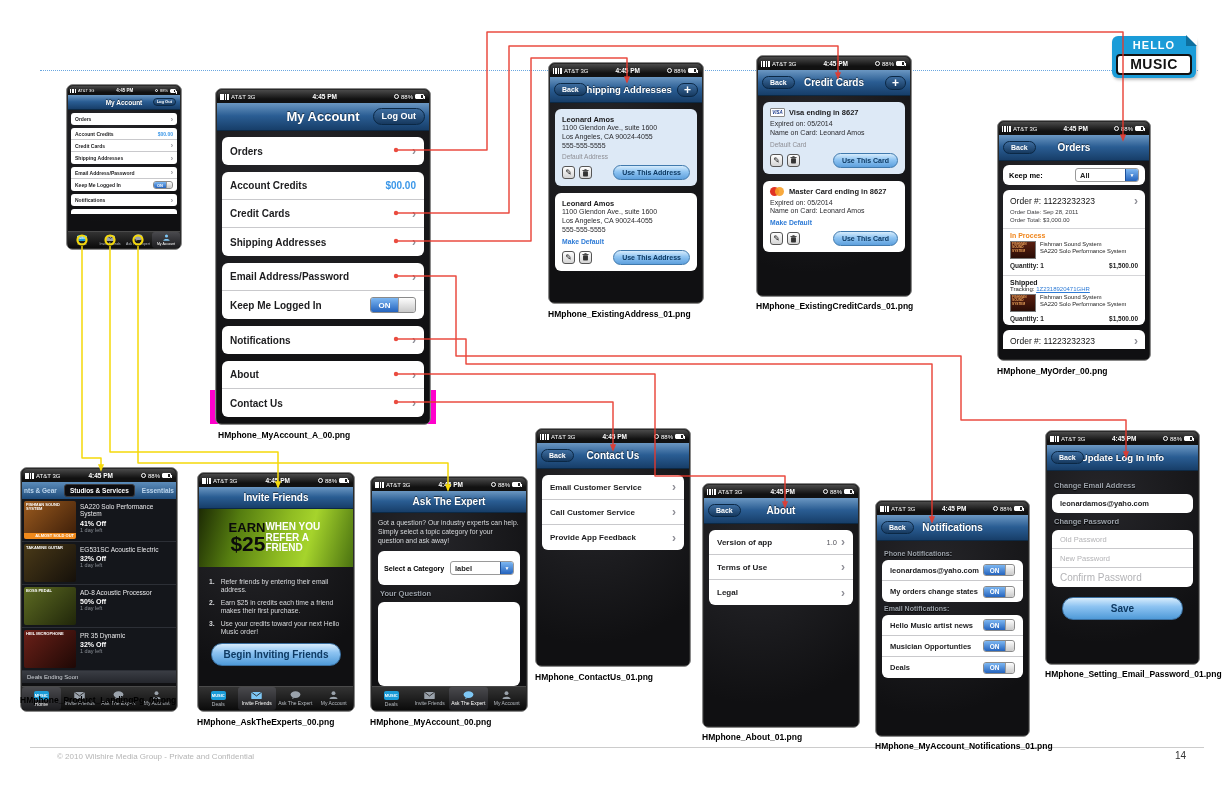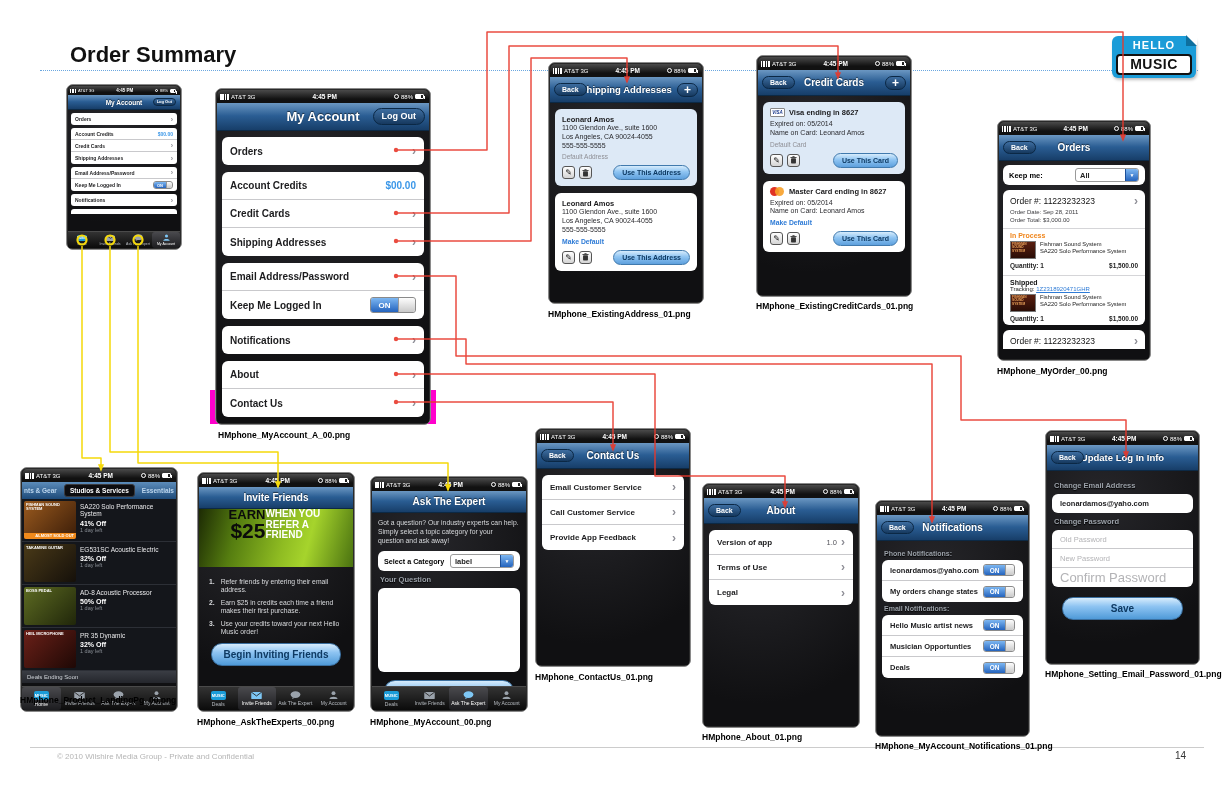--- a/index.html
+++ b/index.html
@@ -96,21 +96,21 @@
   .pl-thumb { flex:none; width:52px; height:38px; border-radius:2px; position:relative; overflow:hidden; display:flex; align-items:flex-start; padding:2px; }
   .pl-thumb span { font-size:4px; font-weight:bold; color:#fff; text-transform:uppercase; line-height:1.1; }
   .pl-badge { position:absolute; left:0; right:0; bottom:0; background:#f08a1c; color:#fff; font-size:3.8px; font-weight:bold; text-align:right; padding:1px 2px; }
   .pl-info { flex:1; padding-top:2px; }
   .pl-name { color:#e8e8ea; font-size:6.5px; line-height:1.15; }
   .pl-off { color:#fff; font-size:7px; font-weight:bold; margin-top:2px; }
   .pl-left { color:#8a8f96; font-size:5.5px; }
   .pl-deals { flex:none; height:12px; background:linear-gradient(#3a3d44,#24262c); color:#cfd3d8; font-size:6px; display:flex; align-items:center; padding:0 5px; }
 
   
-  .if-banner { flex:none; height:58px; background:linear-gradient(105deg,#1d2b04 0%,#557d10 25%,#8fbc22 55%,#a6d42c 70%,#4a7210 100%); display:flex; align-items:flex-start; justify-content:center; }
+  .if-banner { flex:none; height:58px; background:linear-gradient(105deg,#1d2b04 0%,#557d10 25%,#8fbc22 55%,#a6d42c 70%,#4a7210 100%); display:flex; align-items:center; justify-content:center; }
   .if-earn { text-align:right; color:#0b0b0b; font-weight:bold; line-height:0.95; }
   .if-earn .e1 { font-size:13px; }
   .if-earn .e2 { font-size:21px; }
   .if-tag { color:#fff; font-weight:bold; font-size:10px; width:58px; line-height:1.05; }
   .if-step { display:flex; gap:6px; color:#d8dadd; font-size:6.8px; line-height:1.25; margin:4px 2px; }
   .if-step .n { flex:none; font-weight:bold; }
 
   .sec-hdr { color:#9aa0a8; font-weight:bold; font-size:7px; margin:3px 2px; text-shadow:0 1px 1px #000; }
   .ph-label { color:#9aa0a8; font-weight:bold; font-size:7.5px; margin:4px 2px; text-shadow:0 1px 1px #000; }
   .placeholder { color:#b3b3b6; font-weight:normal; }
@@ -140,21 +140,20 @@
   .ord-pname { font-size:5.8px; color:#222; line-height:1.2; }
   .ord-qty { display:flex; font-size:6.5px; color:#222; margin-top:3px; font-weight:bold; }
   .ord-qty .pr { margin-left:auto; }
   .trk { font-size:6px; color:#2e7bd6; text-decoration:underline; }
 </style>
 </head>
 <body>
 
 <div id="canvas">
 
-  <div class="page-title">Order Summary</div>
   <div class="title-rule"></div>
 
   <div class="hm-logo">
     <div class="fold"></div>
     <div class="hm-hello">HELLO</div>
     <div class="hm-music">MUSIC</div>
   </div>
 
   <div class="magenta"></div>
 
@@ -672,21 +671,21 @@
         <span class="mid">4:45 PM</span>
         <span class="clk"></span>
         <span>88%</span>
         <span class="batt"></span>
       </div>
     <div class="nav" style="height:22px;">
         <span class="ttl">Ask The Expert</span>
       </div>
     <div class="content" style="padding:6px;">
       <div style="color:#d6d8db; font-size:6.8px; line-height:1.3;">Got a question? Our industry experts can help. Simply select a topic category for your question and ask away!</div>
-      <div class="card" style="display:flex; align-items:center; padding:3px 6px; margin-top:6px;">
+      <div class="card" style="display:flex; align-items:center; padding:10px 6px; margin-top:6px;">
         <span style="font-size:7.2px; font-weight:bold;">Select a Category</span>
         <span class="dd">
             <span class="ddval">label</span>
             <span class="ddbtn">▼</span>
           </span>
       </div>
       <div class="ph-label">Your Question</div>
       <div class="card" style="height:84px;"></div>
       <div class="bigbtn" style="margin:8px 6px 0;">Submit</div>
     </div>
@@ -865,21 +864,21 @@
           </div>
         </div>
       <div class="ph-label">Change Password</div>
       <div class="card">
         <div class="row placeholder" style="height:19px; font-size:7.5px;">
             <span>Old Password</span>
           </div>
         <div class="row placeholder" style="height:19px; font-size:7.5px;">
             <span>New Password</span>
           </div>
-        <div class="row placeholder" style="height:19px; font-size:13px;">
+        <div class="row placeholder" style="height:19px; font-size:10px;">
             <span>Confirm Password</span>
           </div>
       </div>
       <div class="bigbtn" style="margin:10px 10px 0;">Save</div>
     </div>
   </div>
   <div class="caption" style="left:1045px; top:669px;">HMphone_Setting_Email_Password_01.png</div>
 
   <svg id="overlay" width="1224" height="792" viewBox="0 0 1224 792">
     <defs>

